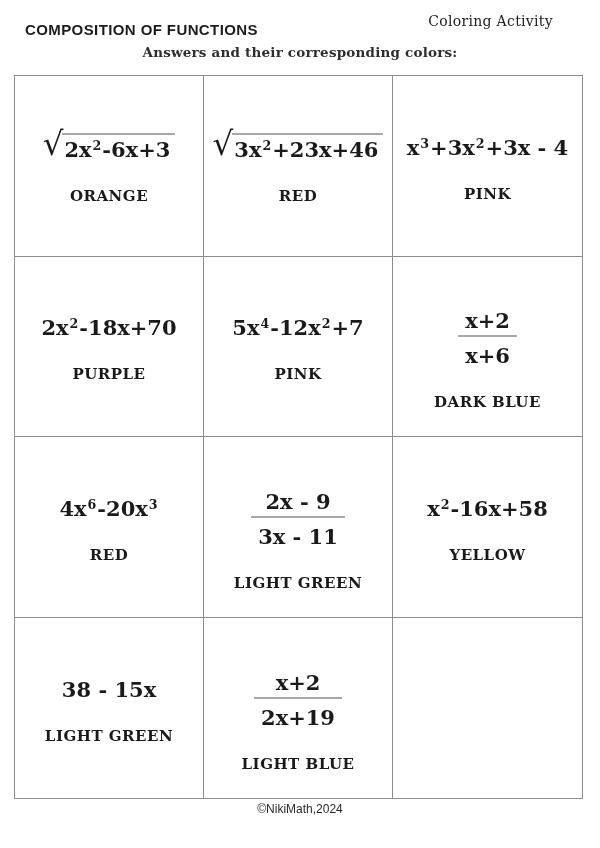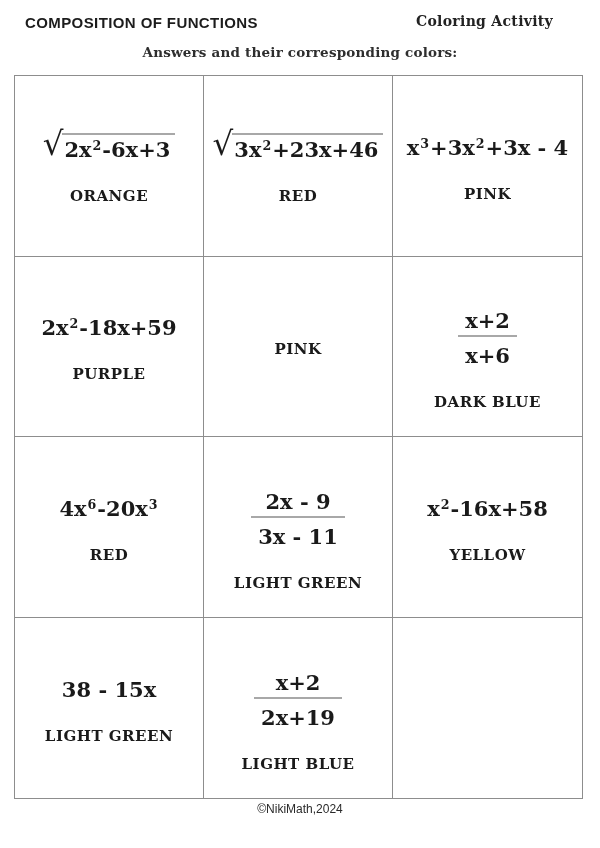--- a/index.html
+++ b/index.html
@@ -1,26 +1,26 @@
 <!DOCTYPE html>
 <html><head>
 <meta charset="utf-8">
 <style>
   html,body{margin:0;padding:0;}
   body{
     width:600px;height:848px;background:#ffffff;position:relative;
     font-family:"Liberation Sans",sans-serif;color:#1a1a1a;overflow:hidden;
   }
   .page-title{
-    position:absolute;left:25px;top:14px;font-size:15px;font-weight:600;
+    position:absolute;left:25px;top:21px;font-size:15px;font-weight:600;
     letter-spacing:.4px;color:#1c1c1c;text-align:right;
   }
   .activity-badge{
     position:absolute;right:47px;top:13px;
-    font-family:"DejaVu Serif",serif;font-weight:700;font-size:14px;color:#222;
+    font-family:"DejaVu Serif",serif;font-weight:400;font-size:14px;color:#222;
     letter-spacing:.3px;
   }
   .subtitle{
     position:absolute;top:44px;left:0;width:100%;text-align:center;
     font-family:"DejaVu Serif",serif;font-weight:600;font-size:13.5px;color:#2e2e2e;
     letter-spacing:.2px;
   }
   .grid{
     position:absolute;left:14px;top:75px;width:569px;height:724px;
     display:grid;grid-template-columns:repeat(3,1fr);grid-template-rows:repeat(4,1fr);
@@ -81,24 +81,25 @@
           <span class="radical">√</span>
           <span class="radicand"><span>3x</span><span class="sup">2</span><span>+23x+46</span></span>
         </span></div>
       <div class="color-label">RED</div>
     </div>
     <div class="cell">
       <div class="expr"><span>x</span><span class="sup">3</span><span>+3x</span><span class="sup">2</span><span>+3x - 4</span></div>
       <div class="color-label">PINK</div>
     </div>
     <div class="cell">
-      <div class="expr"><span>2x</span><span class="sup">2</span><span>-18x+59</span></div>
+      <div class="expr"><span>2x</span><span class="sup">2</span><span>-18x+70</span></div>
       <div class="color-label">PURPLE</div>
     </div>
     <div class="cell">
+      <div class="expr"><span>5x</span><span class="sup">4</span><span>-12x</span><span class="sup">2</span><span>+7</span></div>
       <div class="color-label">PINK</div>
     </div>
     <div class="cell">
       <div class="expr"><span class="frac"><span class="num"><span>x+2</span></span><span class="den"><span>x+6</span></span></span></div>
       <div class="color-label">DARK BLUE</div>
     </div>
     <div class="cell">
       <div class="expr"><span>4x</span><span class="sup">6</span><span>-20x</span><span class="sup">3</span></div>
       <div class="color-label">RED</div>
     </div>

